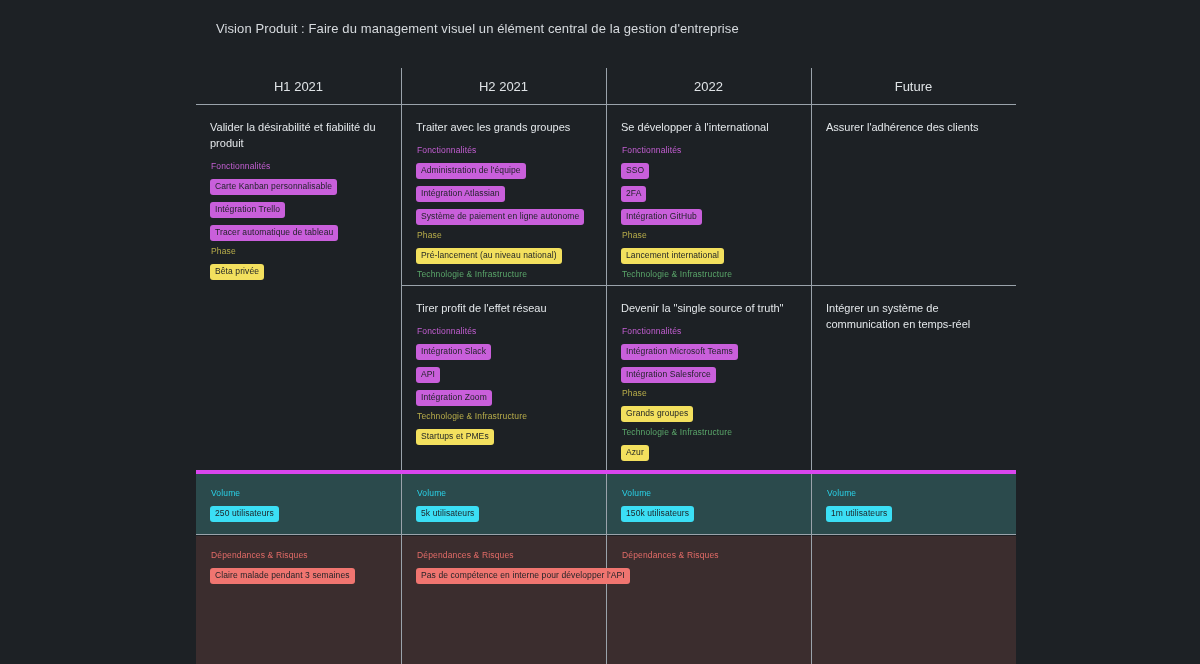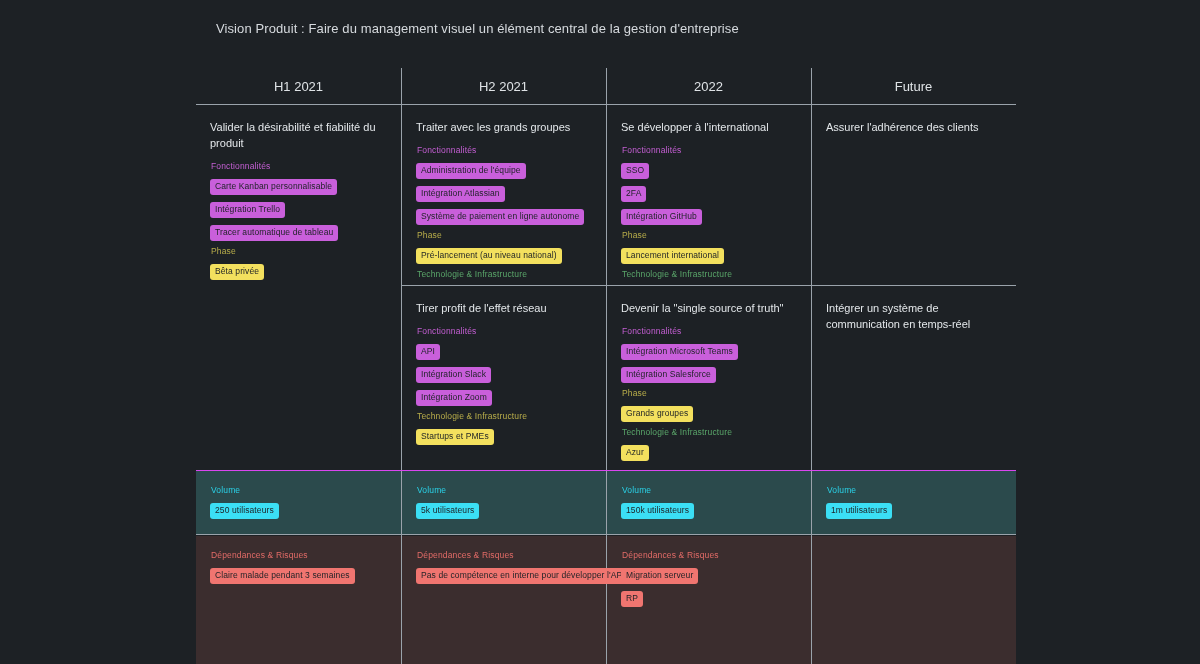--- a/index.html
+++ b/index.html
@@ -157,21 +157,21 @@
   .band {
     position: absolute;
     left: 0;
     width: 820px;
     box-sizing: border-box;
   }
   .band-volume {
     top: 402px;
     height: 65px;
     background: #2b4a4c;
-    border-top: 1px solid #d946ef;
+    border-top: 4px solid #d946ef;
     border-bottom: 1px solid #9aa3ab;
   }
   .band-risk {
     top: 468px;
     height: 156px;
     background: #3b2d2e;
   }
   .band-cells { position: relative; height: 100%; width: 820px; }
   .band-cell {
     position: absolute;
@@ -292,22 +292,22 @@
     <div class="cell c3 row1">
         <div class="cell-title">Assurer l'adhérence des clients</div>
       </div>
 
     <div class="cell c0 row2"></div>
     <div class="cell c1 row2">
         <div class="cell-title">Tirer profit de l'effet réseau</div>
         <div class="group">
           <div class="group-label lbl-feature">Fonctionnalités</div>
           <div class="tags">
+            <div class="tag-row"><span class="tag purple">Intégration Slack</span></div>
             <div class="tag-row"><span class="tag purple">API</span></div>
-            <div class="tag-row"><span class="tag purple">Intégration Slack</span></div>
             <div class="tag-row"><span class="tag purple">Intégration Zoom</span></div>
           </div>
         </div>
         <div class="group">
           <div class="group-label lbl-phase">Technologie &amp; Infrastructure</div>
           <div class="tags">
             <div class="tag-row"><span class="tag yellow">Startups et PMEs</span></div>
           </div>
         </div>
       </div>
@@ -381,24 +381,20 @@
             </div>
           </div>
         <div class="band-cell b1">
             <div class="group-label lbl-risk">Dépendances &amp; Risques</div>
             <div class="tags">
               <div class="tag-row"><span class="tag red">Pas de compétence en interne pour développer l'API</span></div>
             </div>
           </div>
         <div class="band-cell b2">
             <div class="group-label lbl-risk">Dépendances &amp; Risques</div>
-            <div class="tags">
-              <div class="tag-row"><span class="tag red">Migration serveur</span></div>
-              <div class="tag-row"><span class="tag red">RP</span></div>
-            </div>
           </div>
         <div class="band-cell b3">
             <div class="tags"></div>
           </div>
       </div>
     </div>
 
   </div>
 </div>
 

